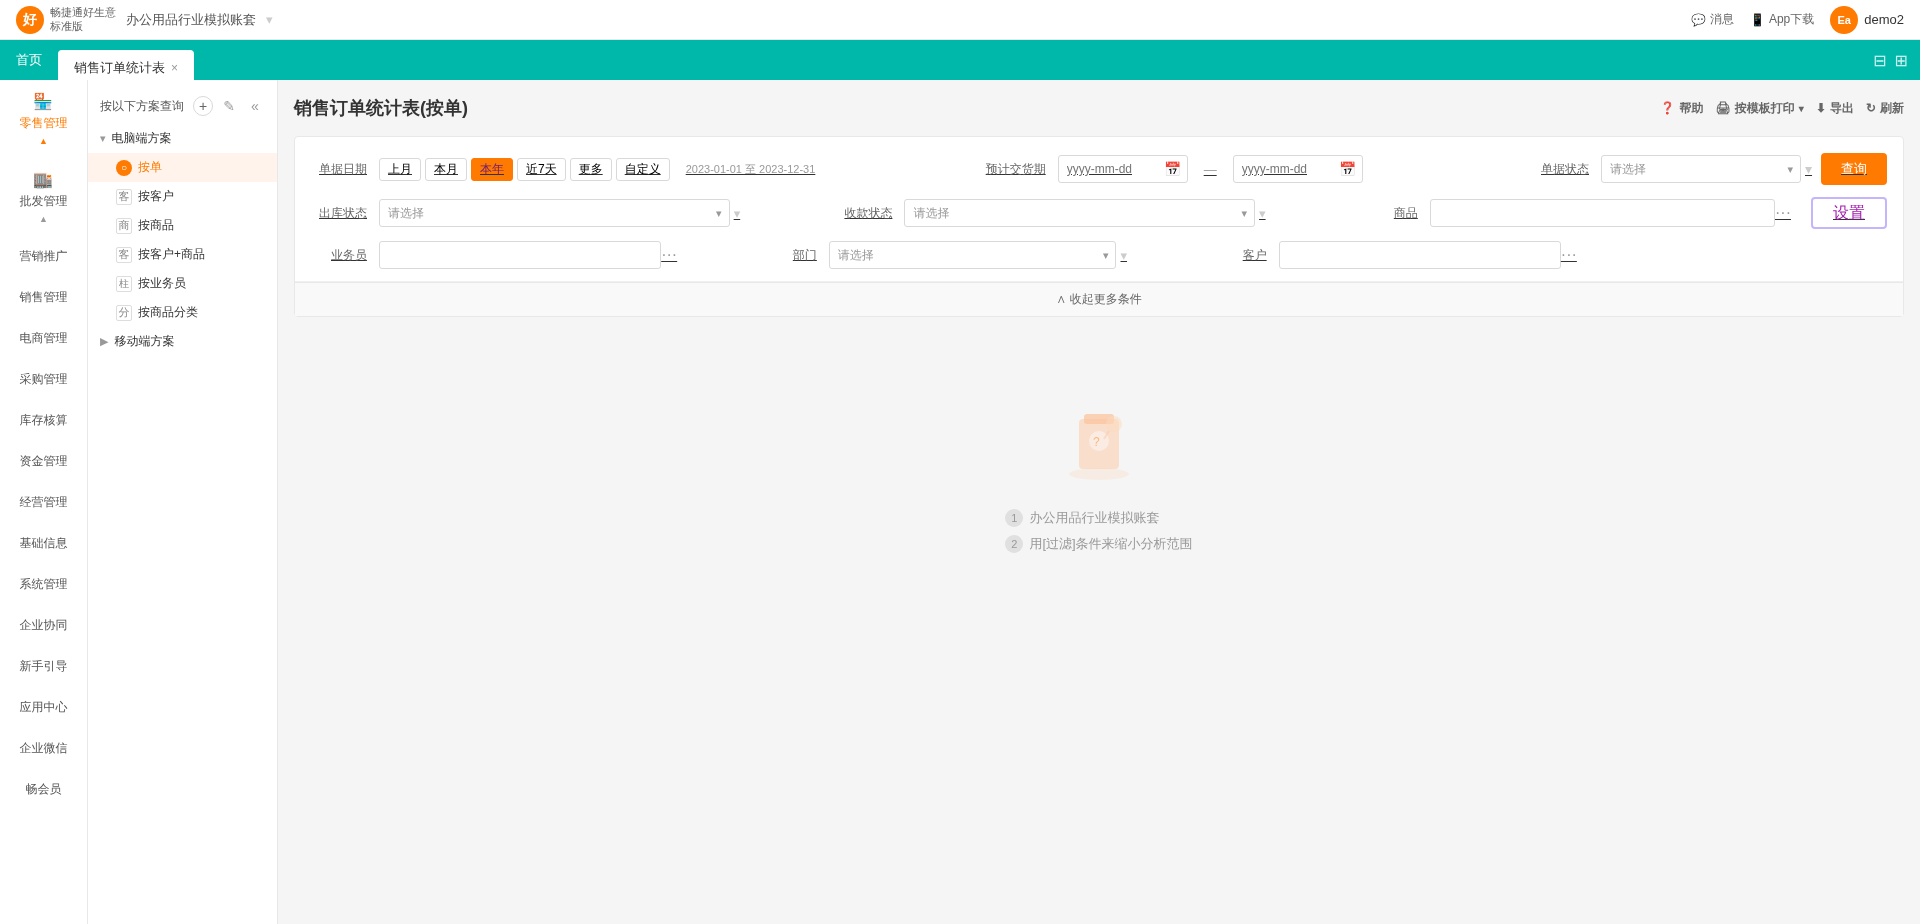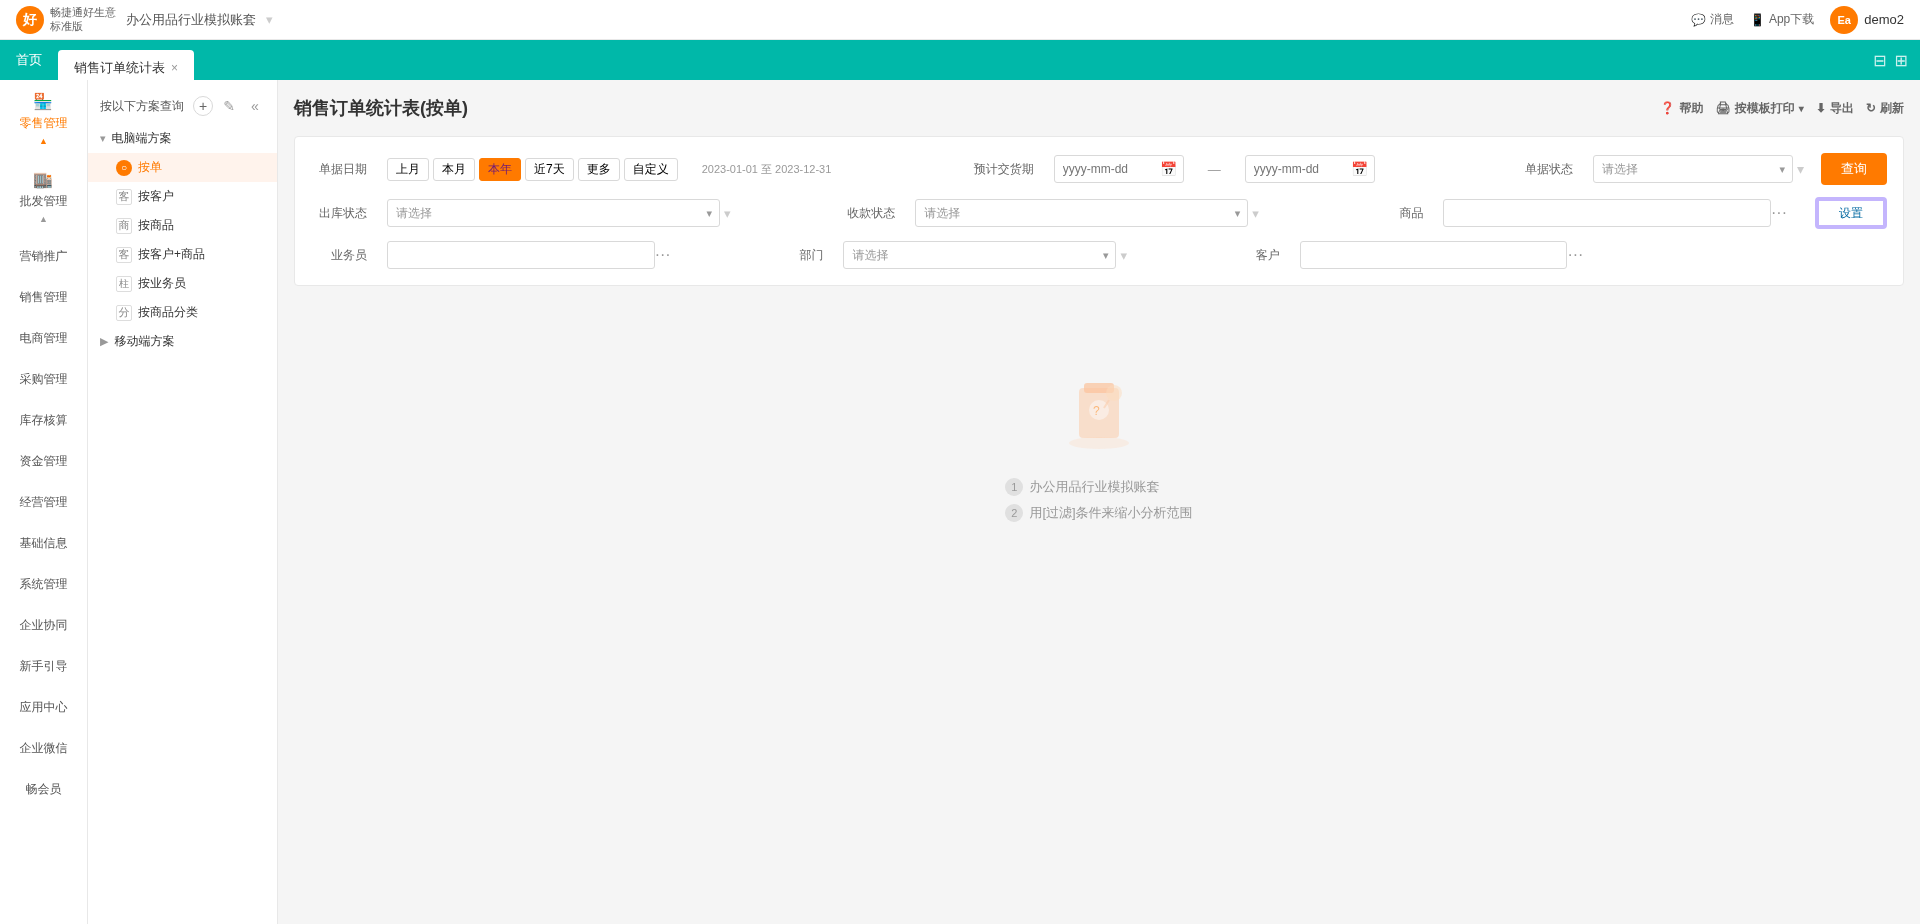--- a/index.html
+++ b/index.html
@@ -48,21 +48,21 @@
     .tree-sub-icon { width: 16px; height: 16px; display: flex; align-items: center; justify-content: center; font-size: 11px; color: #888; border: 1px solid #ddd; border-radius: 2px; background: #fff; }
 
     
     .main-content { flex: 1; overflow: auto; padding: 16px; }
     .page-title { font-size: 18px; font-weight: bold; color: #333; margin-bottom: 16px; display: flex; align-items: center; justify-content: space-between; }
     .page-actions { display: flex; align-items: center; gap: 12px; }
     .action-link { font-size: 12px; color: #666; cursor: pointer; display: flex; align-items: center; gap: 4px; }
 
     
     .filter-area { background: #fff; border: 1px solid #e8e8e8; border-radius: 4px; padding: 16px; margin-bottom: 12px; }
-    .filter-row { display: flex; align-items: center; gap: 20px; margin-bottom: 12px; flex-wrap: wrap; }
+    .filter-row { display: flex; align-items: center; gap: 12px; margin-bottom: 12px; flex-wrap: wrap; text-decoration: underline; }
     .filter-row:last-child { margin-bottom: 0; }
     .filter-label { font-size: 12px; color: #666; white-space: nowrap; min-width: 56px; text-align: right; }
 
     
     .date-btns { display: flex; gap: 4px; align-items: center; }
     .date-btn { padding: 2px 8px; font-size: 12px; border: 1px solid #d9d9d9; border-radius: 3px; cursor: pointer; background: #fff; color: #000000; }
     .date-btn.active { background: #ff7a00; color: #701a75; border-color: #ff7a00; }
 
     
     .filter-input { height: 28px; border: 1px solid #d9d9d9; border-radius: 3px; padding: 0 8px; font-size: 12px; color: #333; background: #fff; outline: none; }
@@ -70,21 +70,21 @@
     .filter-select-wrap { position: relative; display: inline-block; }
     .filter-select-wrap::after { content: '▾'; position: absolute; right: 8px; top: 50%; transform: translateY(-50%); color: #999; pointer-events: none; font-size: 11px; }
     .date-input-wrap { position: relative; display: inline-flex; align-items: center; }
     .date-input-wrap input { height: 28px; border: 1px solid #d9d9d9; border-radius: 3px; padding: 0 28px 0 8px; font-size: 12px; color: #999; background: #fff; outline: none; width: 130px; }
     .date-input-wrap .cal-icon { position: absolute; right: 6px; color: #e8890e; font-size: 14px; }
     .date-sep { color: #999; margin: 0 4px; }
     .filter-dots { color: #999; cursor: pointer; font-size: 16px; }
 
     
     .btn-primary { height: 32px; padding: 0 20px; background: #ff7a00; color: white; border: none; border-radius: 4px; font-size: 13px; cursor: pointer; }
-    .btn-secondary { height: 32px; padding: 0 20px; background: #fff; color: #0369a1; border: 4px solid #c4b5fd; border-radius: 4px; font-size: 12px; cursor: pointer; }
+    .btn-secondary { height: 32px; padding: 0 20px; background: #fff; color: #a21caf; border: 2px solid #c4b5fd; border-radius: 4px; font-size: 16px; cursor: pointer; }
 
     
     .collapse-bar { text-align: center; padding: 8px; background: #f9f9f9; border-top: 1px solid #e8e8e8; cursor: pointer; color: #666; font-size: 12px; }
 
     
     .empty-state { display: flex; flex-direction: column; align-items: center; justify-content: center; padding: 60px 0; }
     .empty-icon { width: 100px; height: 100px; margin-bottom: 20px; opacity: 0.6; }
     .empty-tips { list-style: none; }
     .empty-tips li { font-size: 13px; color: #999; margin-bottom: 8px; display: flex; align-items: center; gap: 6px; }
     .tip-num { width: 18px; height: 18px; border-radius: 50%; background: #e0e0e0; color: #999; font-size: 11px; display: flex; align-items: center; justify-content: center; flex-shrink: 0; }
@@ -369,20 +369,26 @@
 
           <span class="filter-label">客户</span>
           <div style="flex:1;display:flex;align-items:center;">
             <input class="filter-input" style="flex: 1 1 0%;" placeholder="">
             <span class="filter-dots">···</span>
           </div>
 
           <span style="flex:1;"></span>
         </div>
 
+        <div style="margin: 8px -16px -16px -16px;border-top:1px solid #f0f0f0;">
+          <div class="collapse-bar">
+            <span>∧ </span>
+            <span>收起更多条件</span>
+          </div>
+        </div>
       </div>
 
       <div class="empty-state">
 
         <svg width="100" height="100" viewBox="0 0 100 100" class="empty-icon">
           <ellipse cx="50" cy="85" rx="30" ry="6" fill="#ffd0b0" opacity="0.4"></ellipse>
           <rect x="30" y="30" width="40" height="50" rx="4" fill="#ffb580" opacity="0.6"></rect>
           <rect x="35" y="25" width="30" height="10" rx="3" fill="#ffa060" opacity="0.7"></rect>
           <circle cx="50" cy="52" r="10" fill="#fff" opacity="0.5"></circle>
           <text x="44" y="57" font-size="12" fill="#ff7a00" opacity="0.8">?</text>

